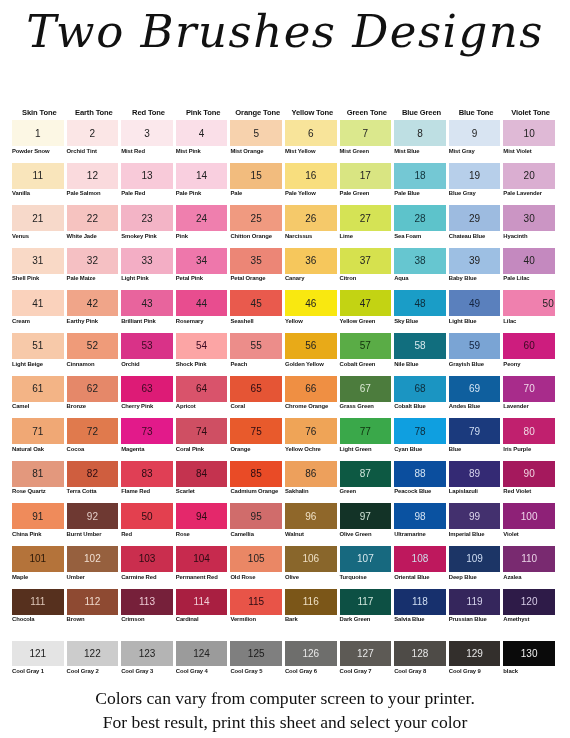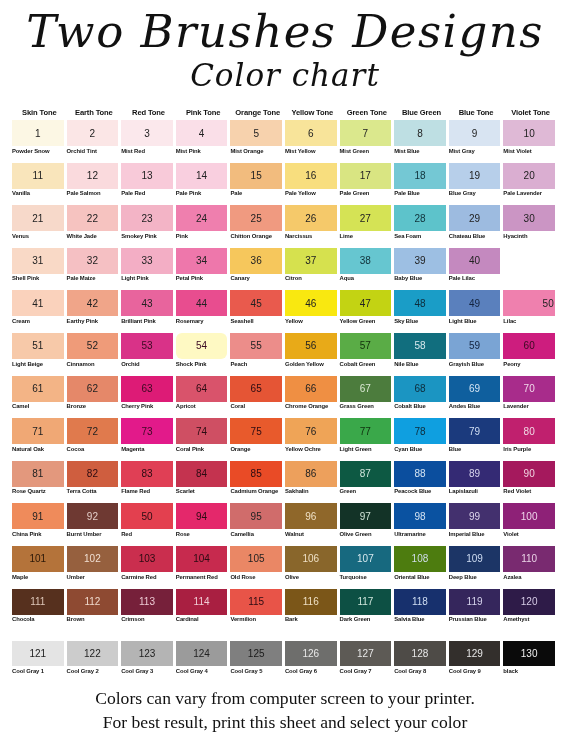--- a/index.html
+++ b/index.html
@@ -122,21 +122,20 @@
     white-space: nowrap;
   }
 </style>
 </head>
 <body>
 
 <div class="page">
 
   <div class="title-block">
     <div class="title-line1">Two Brushes Designs</div>
-    <div class="title-line2">Color chart</div>
   </div>
 
   <div class="grid-wrap">
     <div class="head-row" id="head-row">
         <div class="head-cell">Skin Tone</div>
         <div class="head-cell">Earth Tone</div>
         <div class="head-cell">Red Tone</div>
         <div class="head-cell">Pink Tone</div>
         <div class="head-cell">Orange Tone</div>
         <div class="head-cell">Yellow Tone</div>
@@ -283,20 +282,24 @@
           </div>
           <div class="cell">
             <div class="swatch" style="background: rgb(243, 174, 197); color: rgb(34, 34, 34);">33</div>
             <div class="cname">Light Pink</div>
           </div>
           <div class="cell">
             <div class="swatch" style="background: rgb(238, 119, 171); color: rgb(34, 34, 34);">34</div>
             <div class="cname">Petal Pink</div>
           </div>
           <div class="cell">
+            <div class="swatch" style="background: rgb(236, 134, 118); color: rgb(34, 34, 34);">35</div>
+            <div class="cname">Petal Orange</div>
+          </div>
+          <div class="cell">
             <div class="swatch" style="background: rgb(246, 199, 92); color: rgb(34, 34, 34);">36</div>
             <div class="cname">Canary</div>
           </div>
           <div class="cell">
             <div class="swatch" style="background: rgb(214, 225, 78); color: rgb(34, 34, 34);">37</div>
             <div class="cname">Citron</div>
           </div>
           <div class="cell">
             <div class="swatch" style="background: rgb(102, 198, 208); color: rgb(16, 50, 58);">38</div>
             <div class="cname">Aqua</div>
@@ -359,21 +362,21 @@
           </div>
           <div class="cell">
             <div class="swatch" style="background: rgb(239, 155, 121); color: rgb(34, 34, 34);">52</div>
             <div class="cname">Cinnamon</div>
           </div>
           <div class="cell">
             <div class="swatch" style="background: rgb(217, 50, 136); color: rgb(58, 10, 34);">53</div>
             <div class="cname">Orchid</div>
           </div>
           <div class="cell">
-            <div class="swatch" style="background: #fef9c3; color: rgb(58, 10, 34); border-radius: 6px;">54</div>
+            <div class="swatch" style="background: #fca5a5; color: rgb(58, 10, 34);">54</div>
             <div class="cname">Shock Pink</div>
           </div>
           <div class="cell">
             <div class="swatch" style="background: rgb(236, 141, 138); color: rgb(34, 34, 34);">55</div>
             <div class="cname">Peach</div>
           </div>
           <div class="cell">
             <div class="swatch" style="background: rgb(232, 170, 24); color: rgb(34, 34, 34);">56</div>
             <div class="cname">Golden Yellow</div>
           </div>
@@ -585,21 +588,21 @@
           </div>
           <div class="cell">
             <div class="swatch" style="background: rgb(137, 102, 43); color: rgb(239, 224, 197);">106</div>
             <div class="cname">Olive</div>
           </div>
           <div class="cell">
             <div class="swatch" style="background: rgb(23, 105, 127); color: rgb(215, 233, 238);">107</div>
             <div class="cname">Turquoise</div>
           </div>
           <div class="cell">
-            <div class="swatch" style="background: #4d7c0f; color: rgb(207, 221, 234);">108</div>
+            <div class="swatch" style="background: #be185d; color: rgb(207, 221, 234);">108</div>
             <div class="cname">Oriental Blue</div>
           </div>
           <div class="cell">
             <div class="swatch" style="background: rgb(28, 53, 102); color: rgb(207, 221, 242);">109</div>
             <div class="cname">Deep Blue</div>
           </div>
           <div class="cell">
             <div class="swatch" style="background: rgb(121, 42, 112); color: rgb(234, 210, 230);">110</div>
             <div class="cname">Azalea</div>
           </div>

